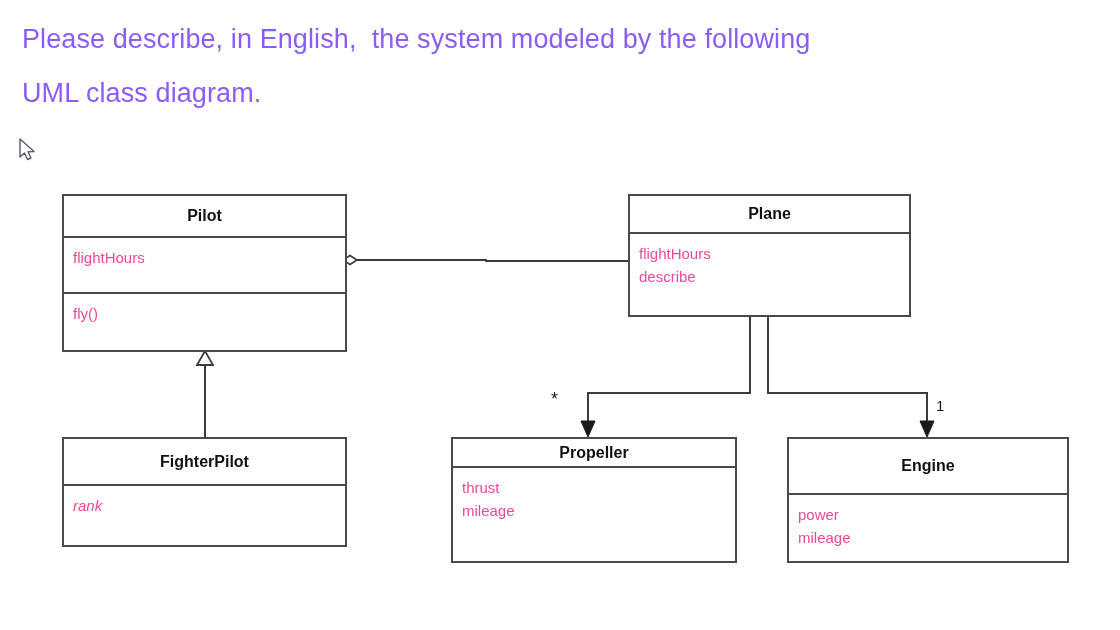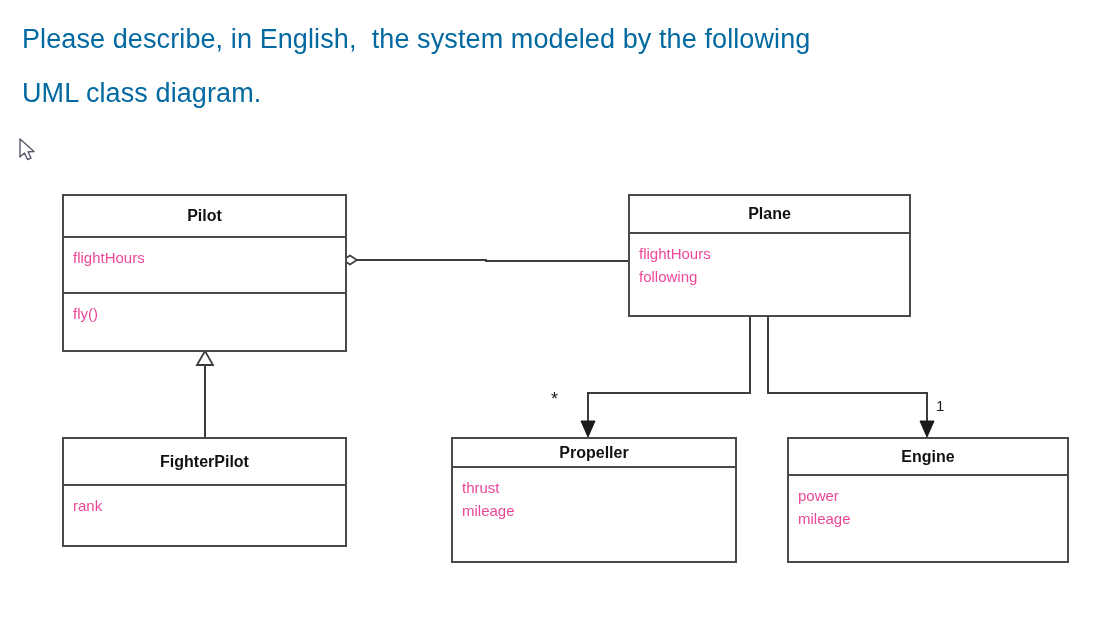--- a/index.html
+++ b/index.html
@@ -19,21 +19,21 @@
   
   #prompt {
     position: absolute;
     left: 22px;
     top: 12px;
     width: 1060px;
   }
   #prompt .line {
     font-size: 27px;
     line-height: 54px;
-    color: #0369a1;
+    color: #8b5cf6;
     letter-spacing: 0.1px;
     white-space: pre;
   }
 
   
   #cursor {
     position: absolute;
     left: 18px;
     top: 138px;
     width: 22px;
@@ -95,28 +95,28 @@
   #class-pilot .uml-name          { height: 42px; }
   #class-pilot .c-attrs           { height: 54px; }
   #class-pilot .c-ops             { height: 48px; }
 
   #class-plane        { left: 628px; top: 194px; width: 283px; height: 123px; }
   #class-plane .uml-name          { height: 38px; }
   #class-plane .c-attrs           { height: 77px; }
 
   #class-fighterpilot { left: 62px;  top: 437px; width: 285px; height: 110px; }
   #class-fighterpilot .uml-name   { height: 47px; }
-  #class-fighterpilot .c-attrs    { height: 66px; }
+  #class-fighterpilot .c-attrs    { height: 66px; font-style: italic; }
 
   #class-propeller    { left: 451px; top: 437px; width: 286px; height: 126px; }
   #class-propeller .uml-name      { height: 29px; }
   #class-propeller .c-attrs       { height: 76px; border-radius: 15px; }
 
   #class-engine       { left: 787px; top: 437px; width: 282px; height: 126px; }
-  #class-engine .uml-name         { height: 37px; }
+  #class-engine .uml-name         { height: 56px; }
   #class-engine .c-attrs          { height: 75px; }
 
   
   .multiplicity {
     position: absolute;
     font-size: 15px;
     color: #1a1a1a;
     z-index: 3;
     white-space: pre;
   }
@@ -166,21 +166,21 @@
     </div>
     <div class="uml-compartment c-ops divider-top">
       <div class="member">fly()</div>
     </div>
   </div>
 
   <div class="uml-class" id="class-plane">
     <div class="uml-name">Plane</div>
     <div class="uml-compartment c-attrs">
       <div class="member">flightHours</div>
-      <div class="member">following</div>
+      <div class="member">describe</div>
     </div>
   </div>
 
   <div class="uml-class" id="class-fighterpilot">
     <div class="uml-name">FighterPilot</div>
     <div class="uml-compartment c-attrs">
       <div class="member">rank</div>
     </div>
   </div>
 

